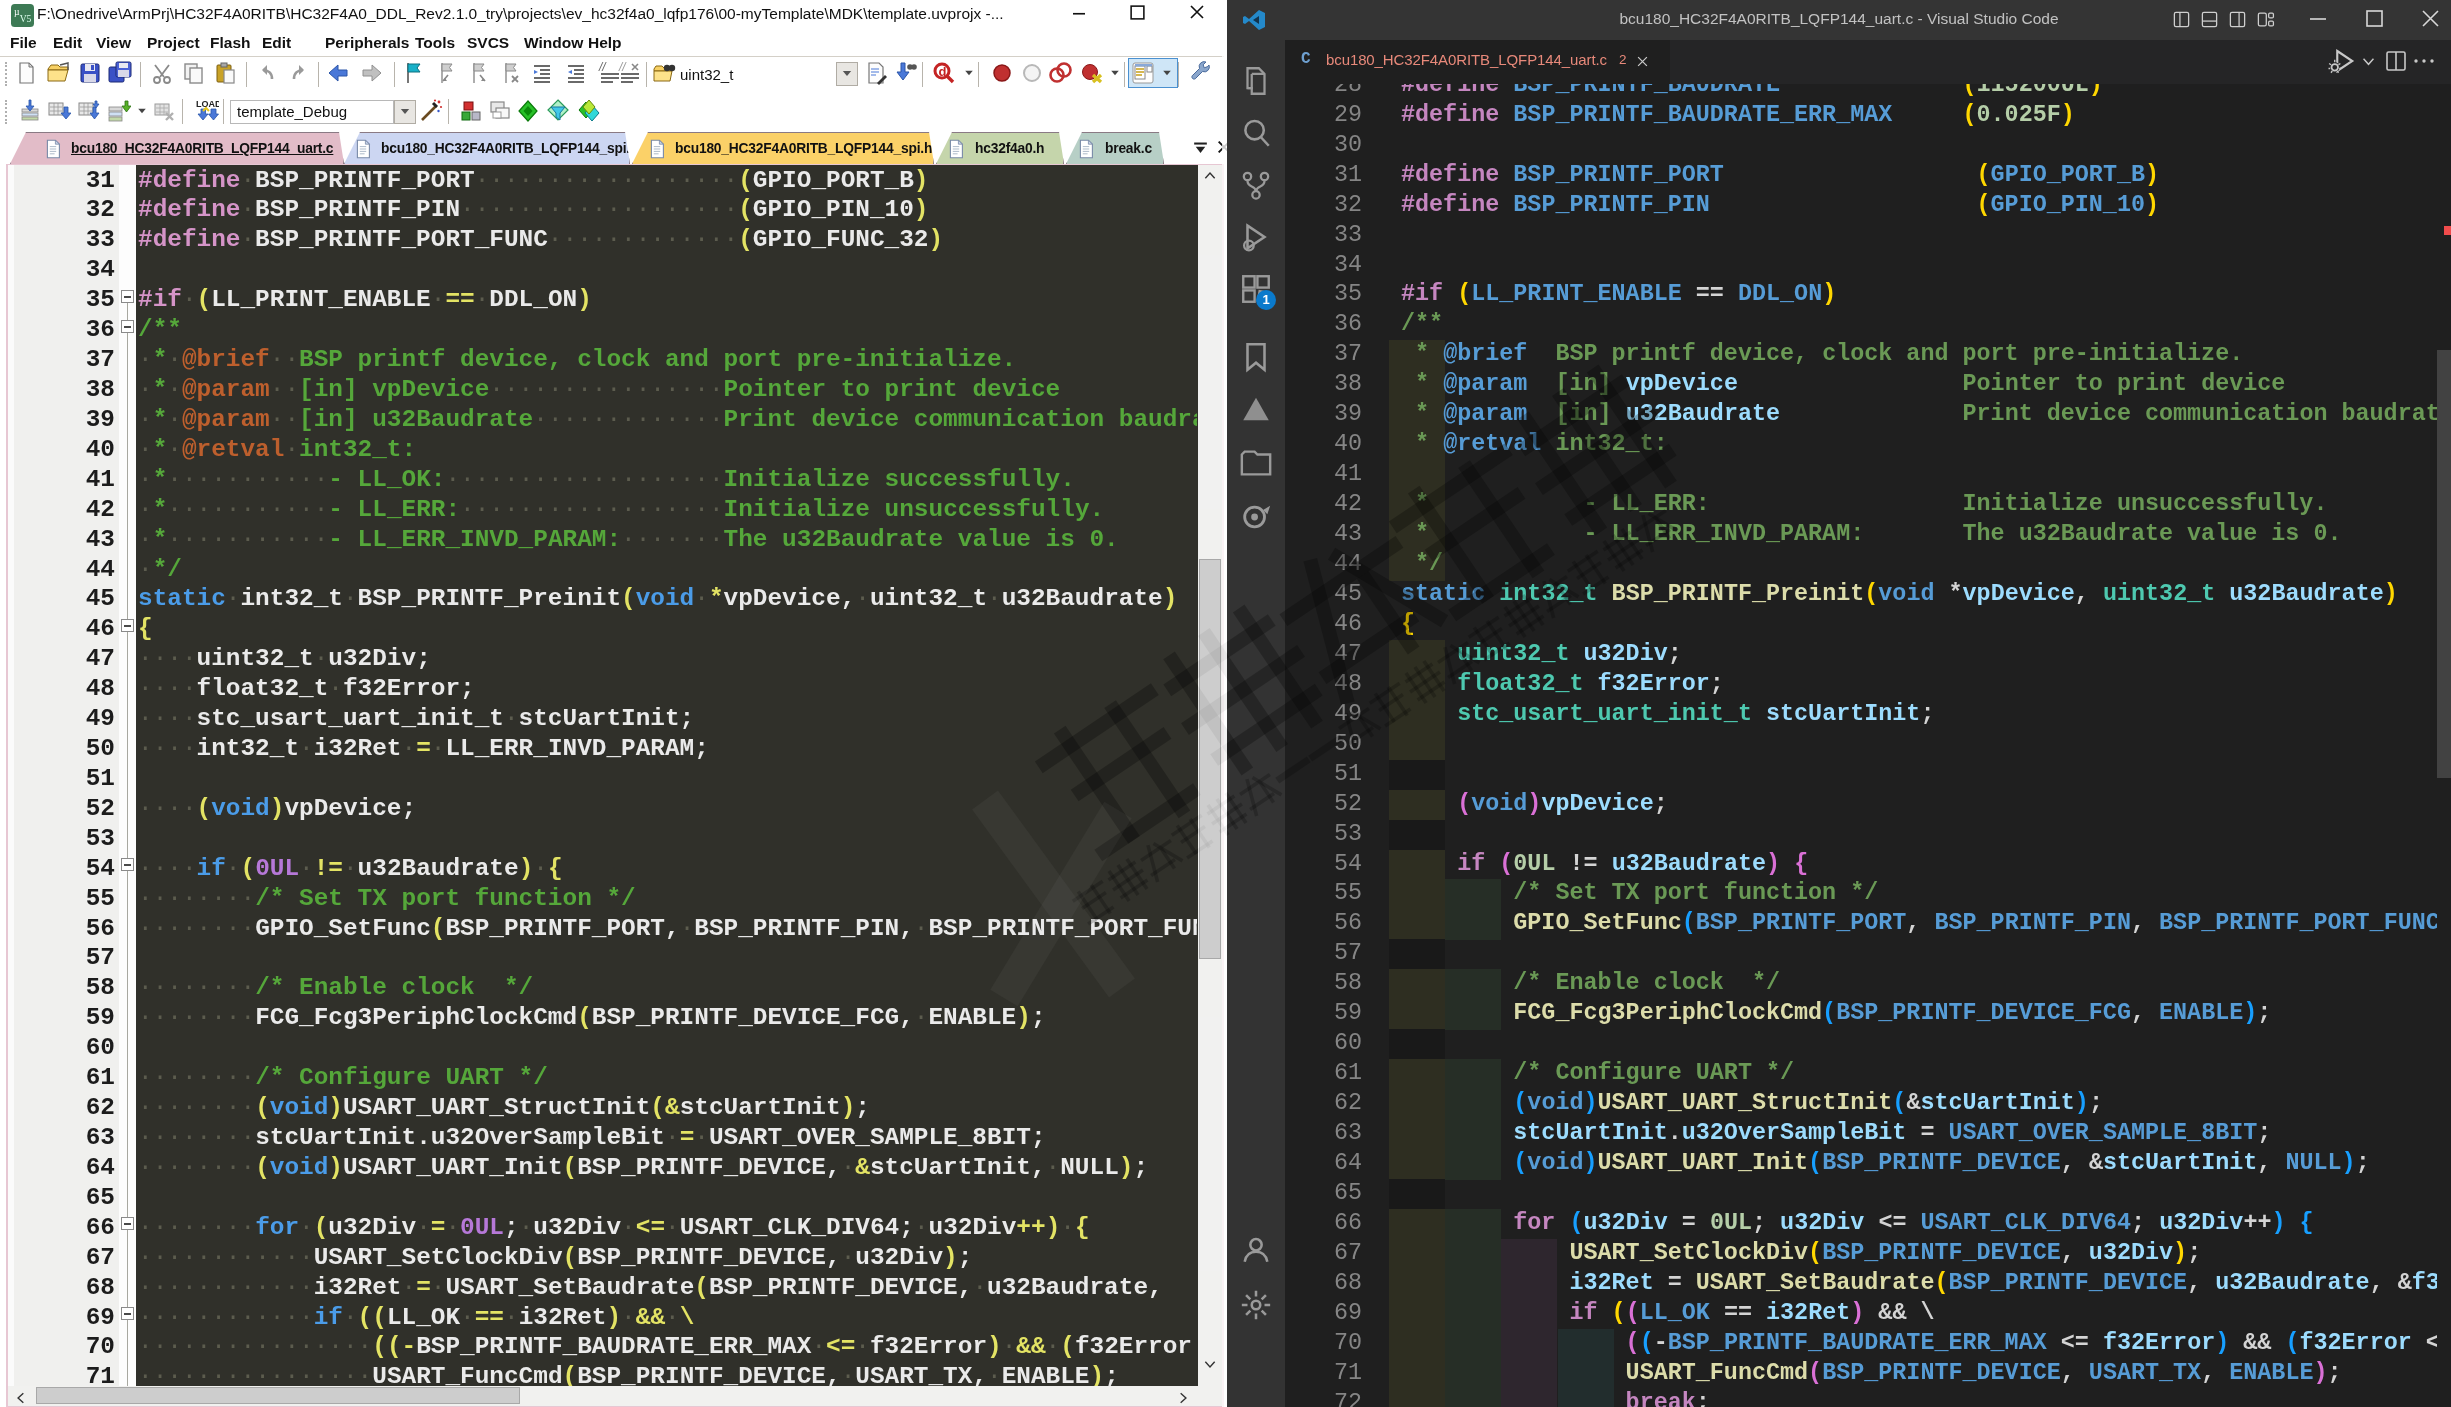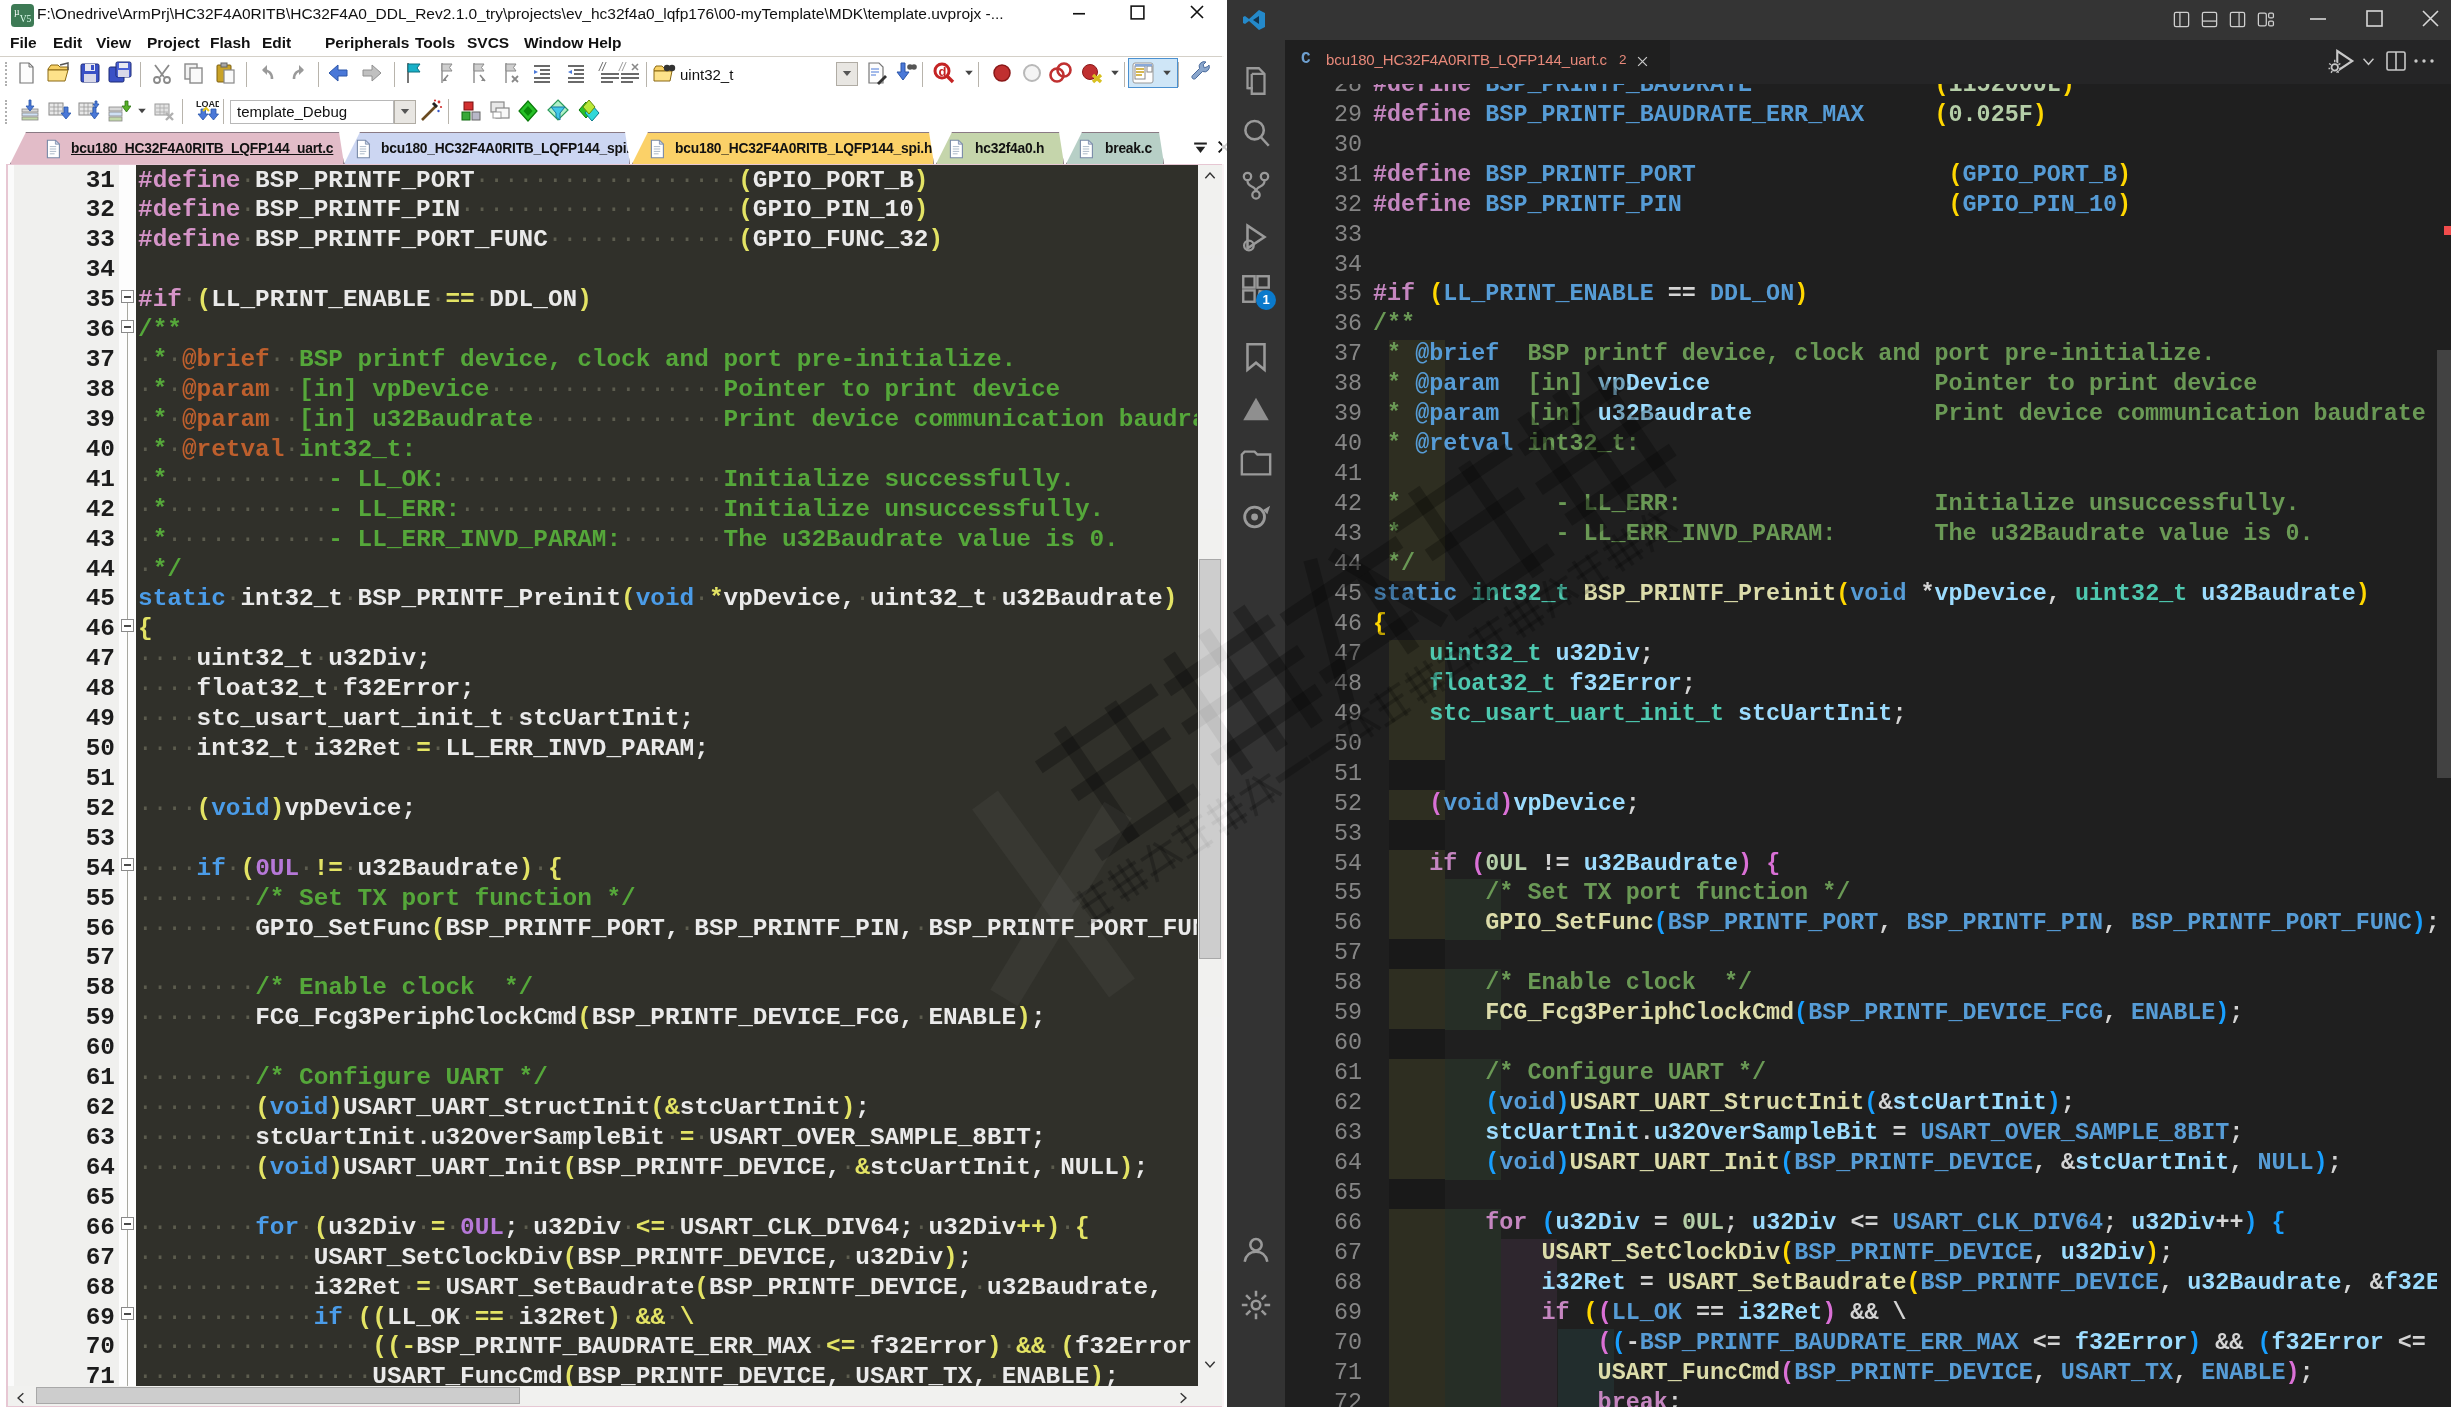--- a/index.html
+++ b/index.html
@@ -22,21 +22,21 @@
 .kvi{color:#b678d8}.kgr{color:#55a73a}.krs{color:#bd5f2d}
 .kfold{position:absolute;left:113px;width:13px;height:13px;background:#fff;border:1px solid #8a8a8a}
 .kfold span{position:absolute;left:2px;top:5px;width:7px;height:1.8px;background:#4a4a4a}
 #vsc{position:absolute;left:1227px;top:0;width:1224px;height:1407px;background:#1f1f1f}
 #vtitle{position:absolute;left:0;top:0;width:100%;height:40px;background:#343434}
 #vtitle .txt{position:absolute;left:0;right:0;top:10px;text-align:center;font-size:15.5px;color:#c2c2c2}
 #vact{position:absolute;left:0;top:40px;width:58px;height:1367px;background:#333333}
 #vtabs{position:absolute;left:58px;top:40px;width:1166px;height:44px;background:#252526}
 #vtab1{position:absolute;left:0;top:0;width:385px;height:44px;background:#1f1f1f}
 .vln{position:absolute;left:17px;width:60px;text-align:right;font:23.4px "Liberation Mono",monospace;line-height:29.95px;color:#858585}
-.vcl{position:absolute;left:88px;font:600 23.4px "Liberation Mono",monospace;line-height:29.95px;white-space:pre;color:#d4d4d4}
+.vcl{position:absolute;left:116px;font:600 23.4px "Liberation Mono",monospace;line-height:29.95px;white-space:pre;color:#d4d4d4}
 .pp{color:#c586c0}.id{color:#569cd6}.var{color:#9cdcfe}.ty{color:#4ec9b0}.fn{color:#dcdcaa}
 .kw{color:#569cd6}.ctl{color:#c586c0}.num{color:#b5cea8}.com{color:#6a9955}.tag{color:#569cd6}
 .op{color:#d4d4d4}.b0{color:#ffd700}.b1{color:#da70d6}.b2{color:#179fff}
 </style></head><body>
 
 <div id="keil">
   <svg class="ic" style="left:11px;top:4px" width="23" height="23" viewBox="0 0 24 24">
       <rect x="0" y="0" width="24" height="24" rx="4" fill="#3d7a55"></rect>
       <text x="3" y="12" font-size="10" fill="#fff" font-family="Liberation Serif">µ</text>
       <text x="9" y="19" font-size="10" fill="#dfe" font-family="Liberation Serif">V5</text>
@@ -468,20 +468,21 @@
       </div>
 </div>
 </div>
 
 <div id="vsc">
   <div id="vtitle">
     <svg class="ic" style="left:15px;top:8px" width="24" height="24" viewBox="0 0 24 24">
         <path d="M17 2L7 11 3 8 1 9v6l2 1 4-3 10 9 6-3V5z" fill="#2489ca"></path>
         <path d="M17 8v8l-6-4z" fill="#12344e"></path>
       </svg>
+    <div class="txt">bcu180_HC32F4A0RITB_LQFP144_uart.c - Visual Studio Code</div>
     <svg class="ic" style="left:945px;top:10px" width="19" height="19" viewBox="0 0 24 24">
         <rect x="3" y="3" width="18" height="18" rx="2" fill="none" stroke="#cfcfcf" stroke-width="1.6"></rect>
         <path d="M10 3v18" stroke="#cfcfcf" stroke-width="1.6"></path>
       </svg>
       <svg class="ic" style="left:973px;top:10px" width="19" height="19" viewBox="0 0 24 24">
         <rect x="3" y="3" width="18" height="18" rx="2" fill="none" stroke="#cfcfcf" stroke-width="1.6"></rect>
         <path d="M3 14h18" stroke="#cfcfcf" stroke-width="1.6"></path>
       </svg>
       <svg class="ic" style="left:1001px;top:10px" width="19" height="19" viewBox="0 0 24 24">
         <rect x="3" y="3" width="18" height="18" rx="2" fill="none" stroke="#cfcfcf" stroke-width="1.6"></rect>

